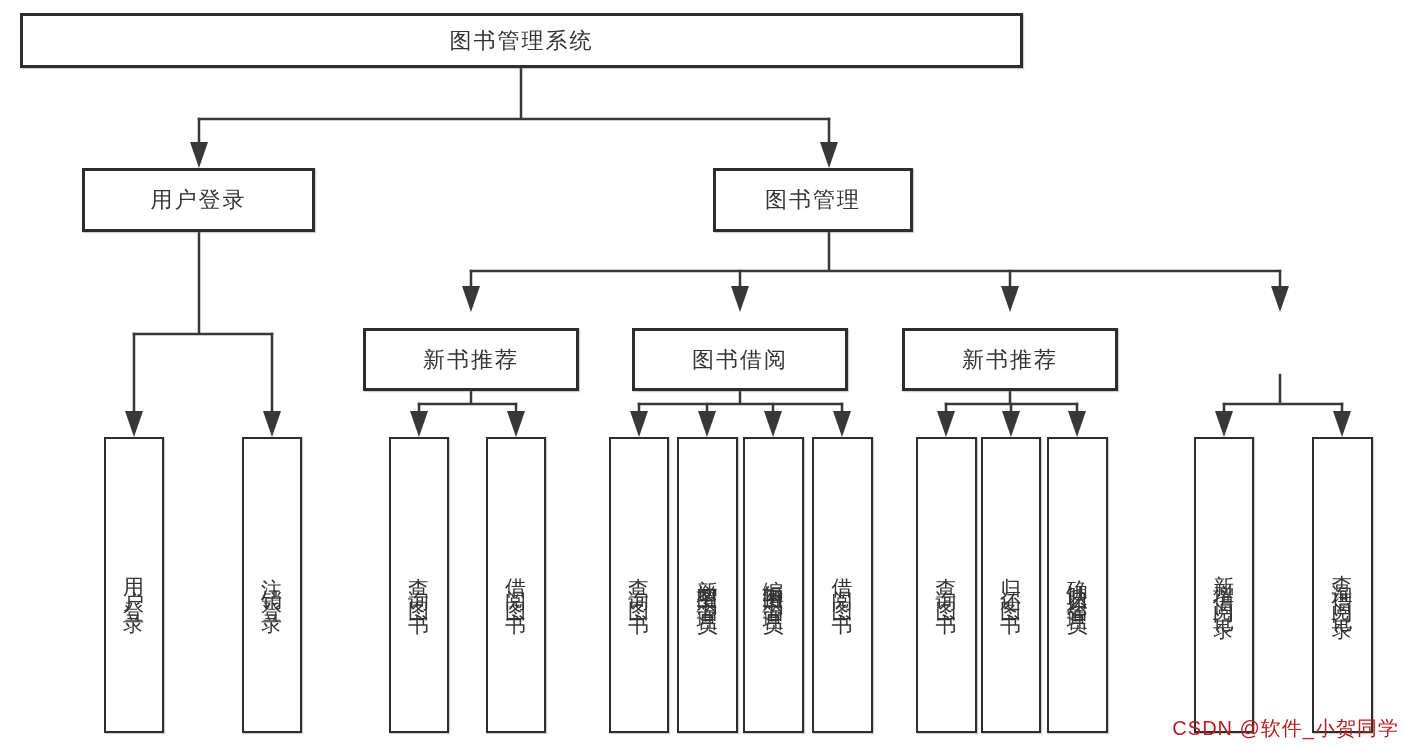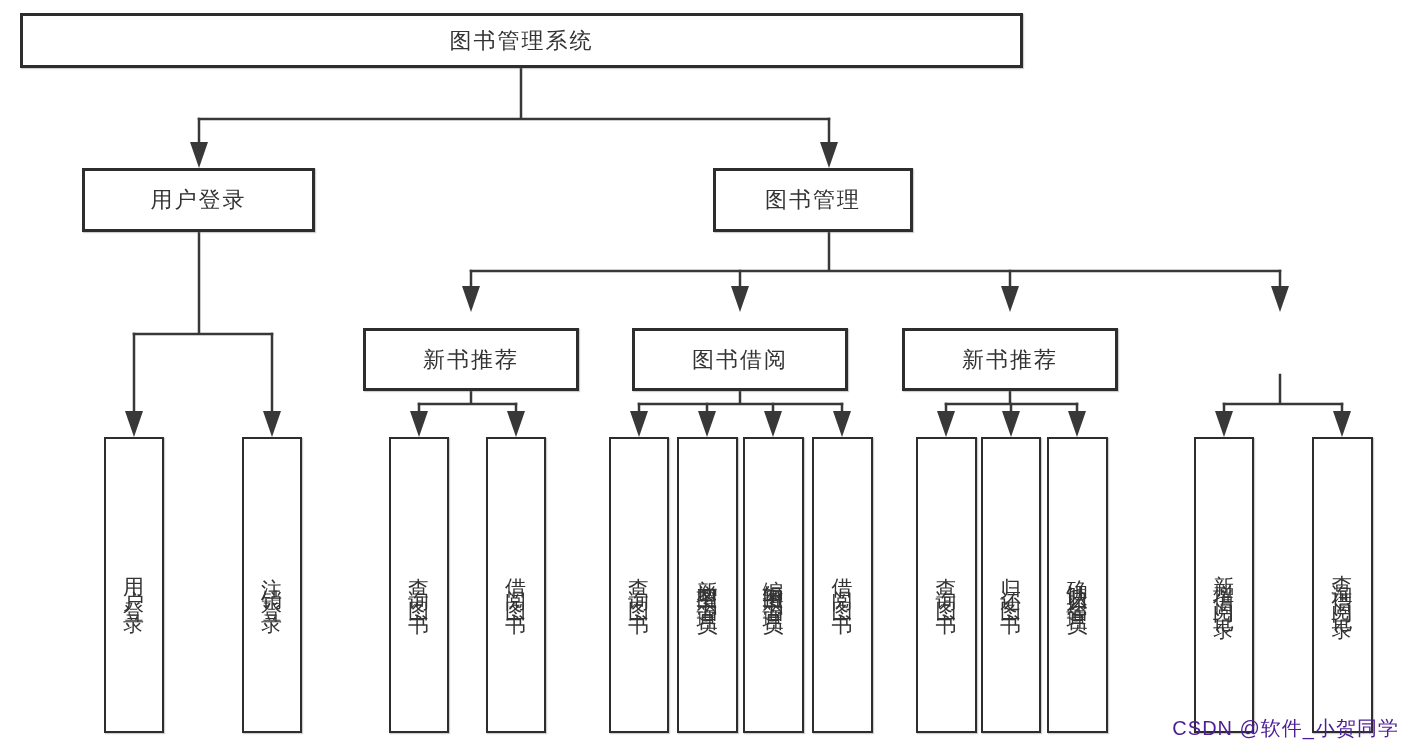--- a/index.html
+++ b/index.html
@@ -23,21 +23,21 @@
     box-shadow:1px 1px 1px rgba(120,120,120,0.35);
   }
   .vtext{
     writing-mode:vertical-rl;text-orientation:mixed;
     font-size:21px;color:#333333;line-height:1;
   }
   .ls-4{letter-spacing:12px;}
   .ls-6{letter-spacing:9px;}
   .ls-9{letter-spacing:5px;}
   .watermark{
-    position:absolute;right:6px;bottom:5px;font-size:20px;color:#4c1d95;
+    position:absolute;right:6px;bottom:5px;font-size:20px;color:#b91c1c;
     letter-spacing:1px;white-space:nowrap;
   }
 </style>
 </head>
 <body>
 
 <div class="canvas">
 
   <svg width="1405" height="747" viewBox="0 0 1405 747">
     <g stroke="#383838" stroke-width="2.5" fill="none" stroke-linecap="square">

